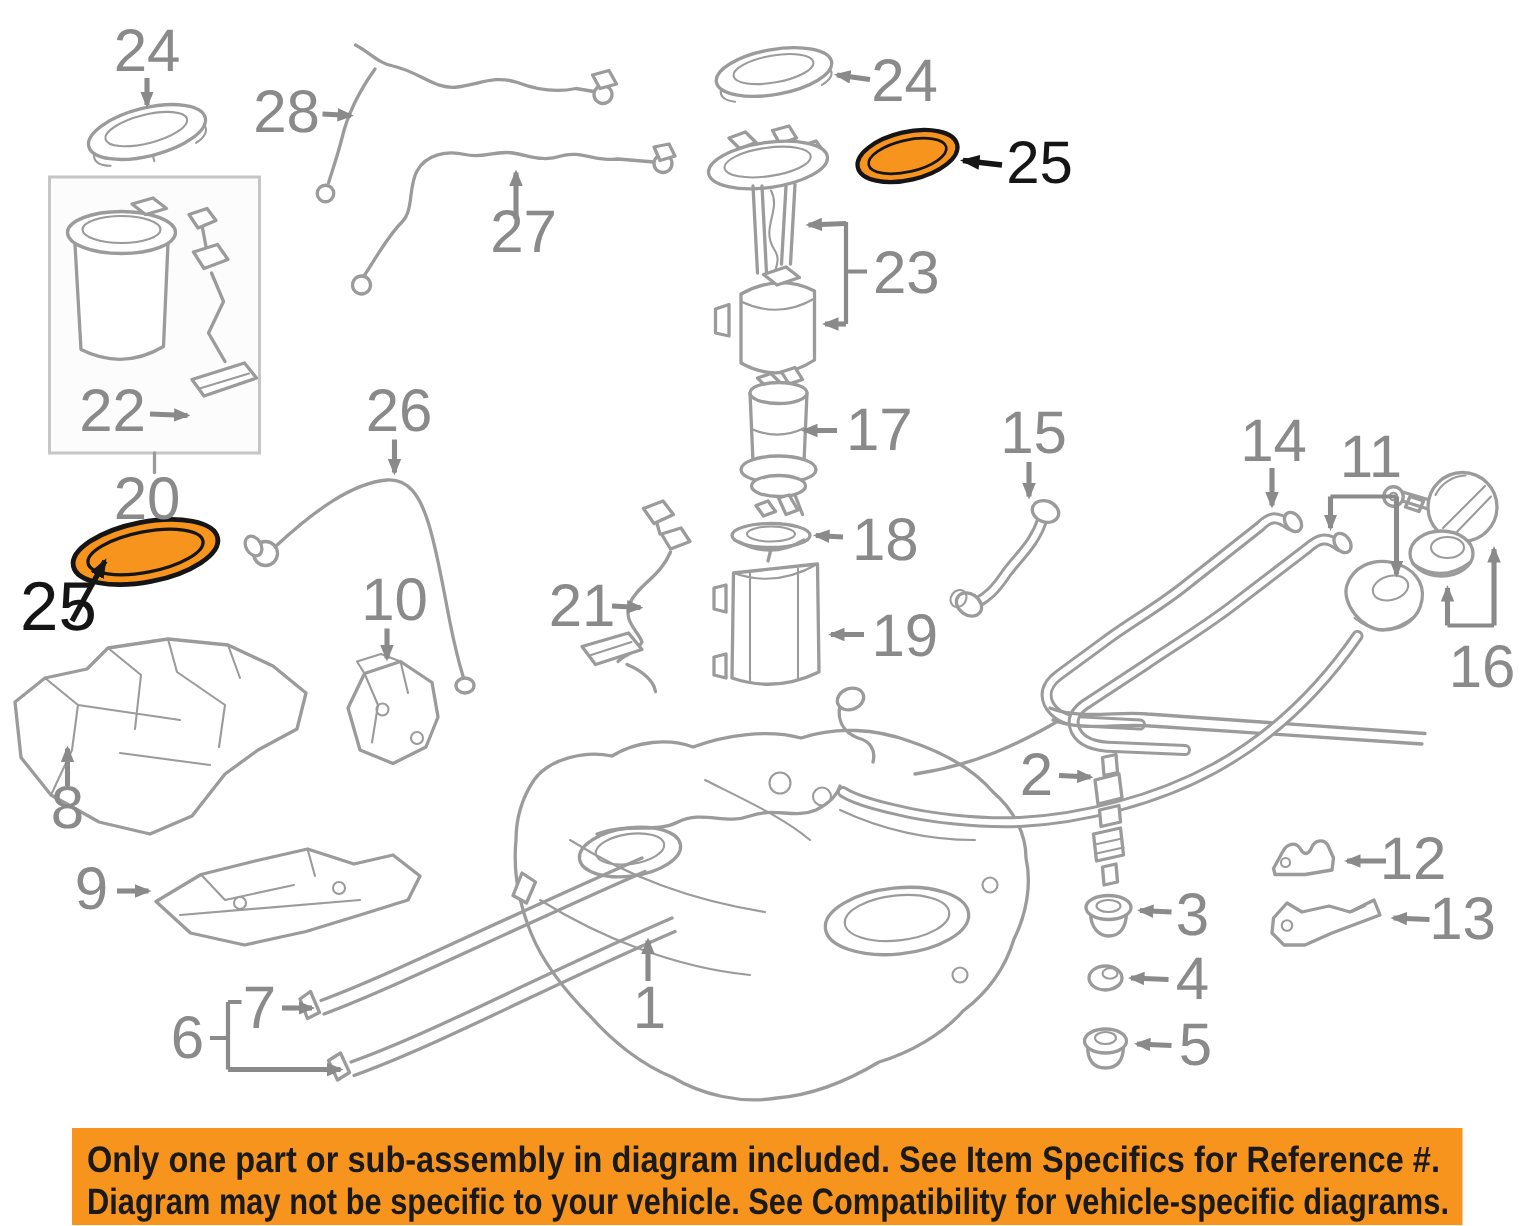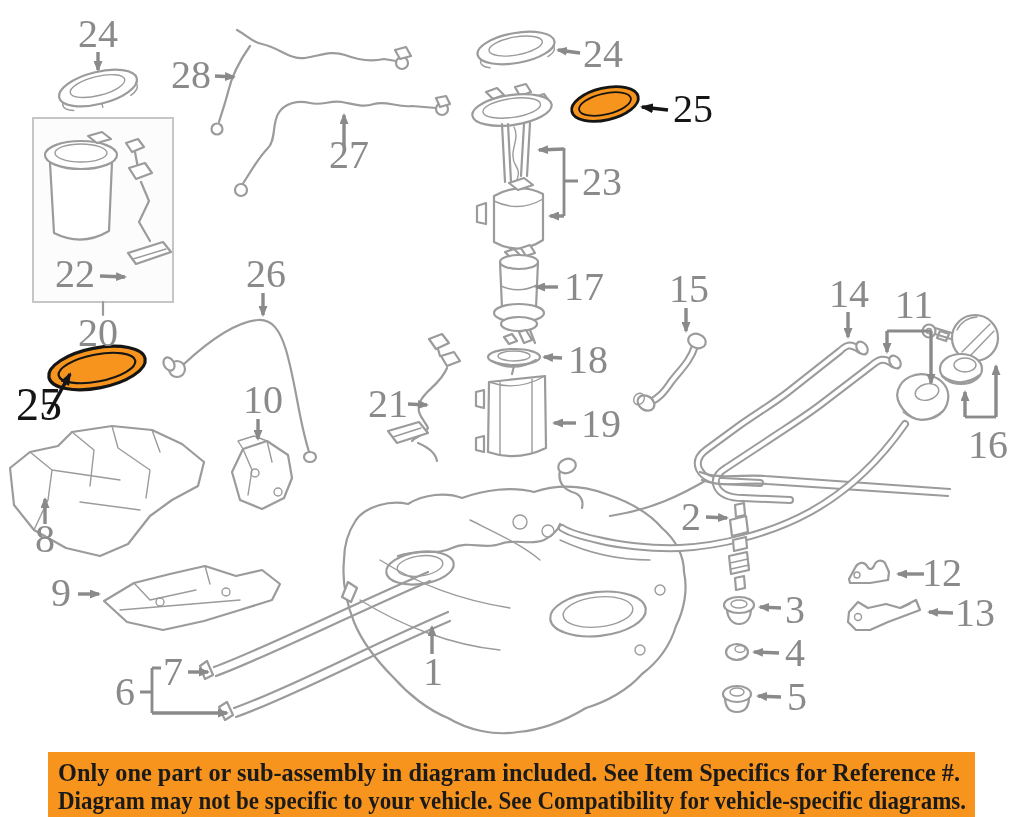--- a/index.html
+++ b/index.html
@@ -1,17 +1,17 @@
 <!DOCTYPE html>
 <html><head>
 <meta charset="utf-8">
 <style>
   html,body{margin:0;padding:0;background:#fff;}
   #stage{position:relative;width:1024px;height:817px;background:#fff;overflow:hidden;
-         font-family:Liberation Serif, serif;}
+         font-family:Liberation Sans, sans-serif;}
   svg{position:absolute;top:0;left:0;}
   .ln{stroke:#9B9B9B;stroke-width:2.2;fill:none;stroke-linecap:round;stroke-linejoin:round;}
   .lnf{stroke:#9B9B9B;stroke-width:2.2;fill:#fff;stroke-linecap:round;stroke-linejoin:round;}
   .thin{stroke-width:1.4;}
   .tube{stroke:#9B9B9B;stroke-width:8;fill:none;stroke-linecap:round;stroke-linejoin:round;}
   .tubei{stroke:#fff;stroke-width:4;fill:none;stroke-linecap:round;stroke-linejoin:round;}
   .lbl{font-size:40px;fill:#8A8A8A;}
   .lblk{font-size:40px;fill:#151515;}
   .big{font-size:46px;}
   .arrow{stroke:#8A8A8A;stroke-width:3.4;fill:none;}

